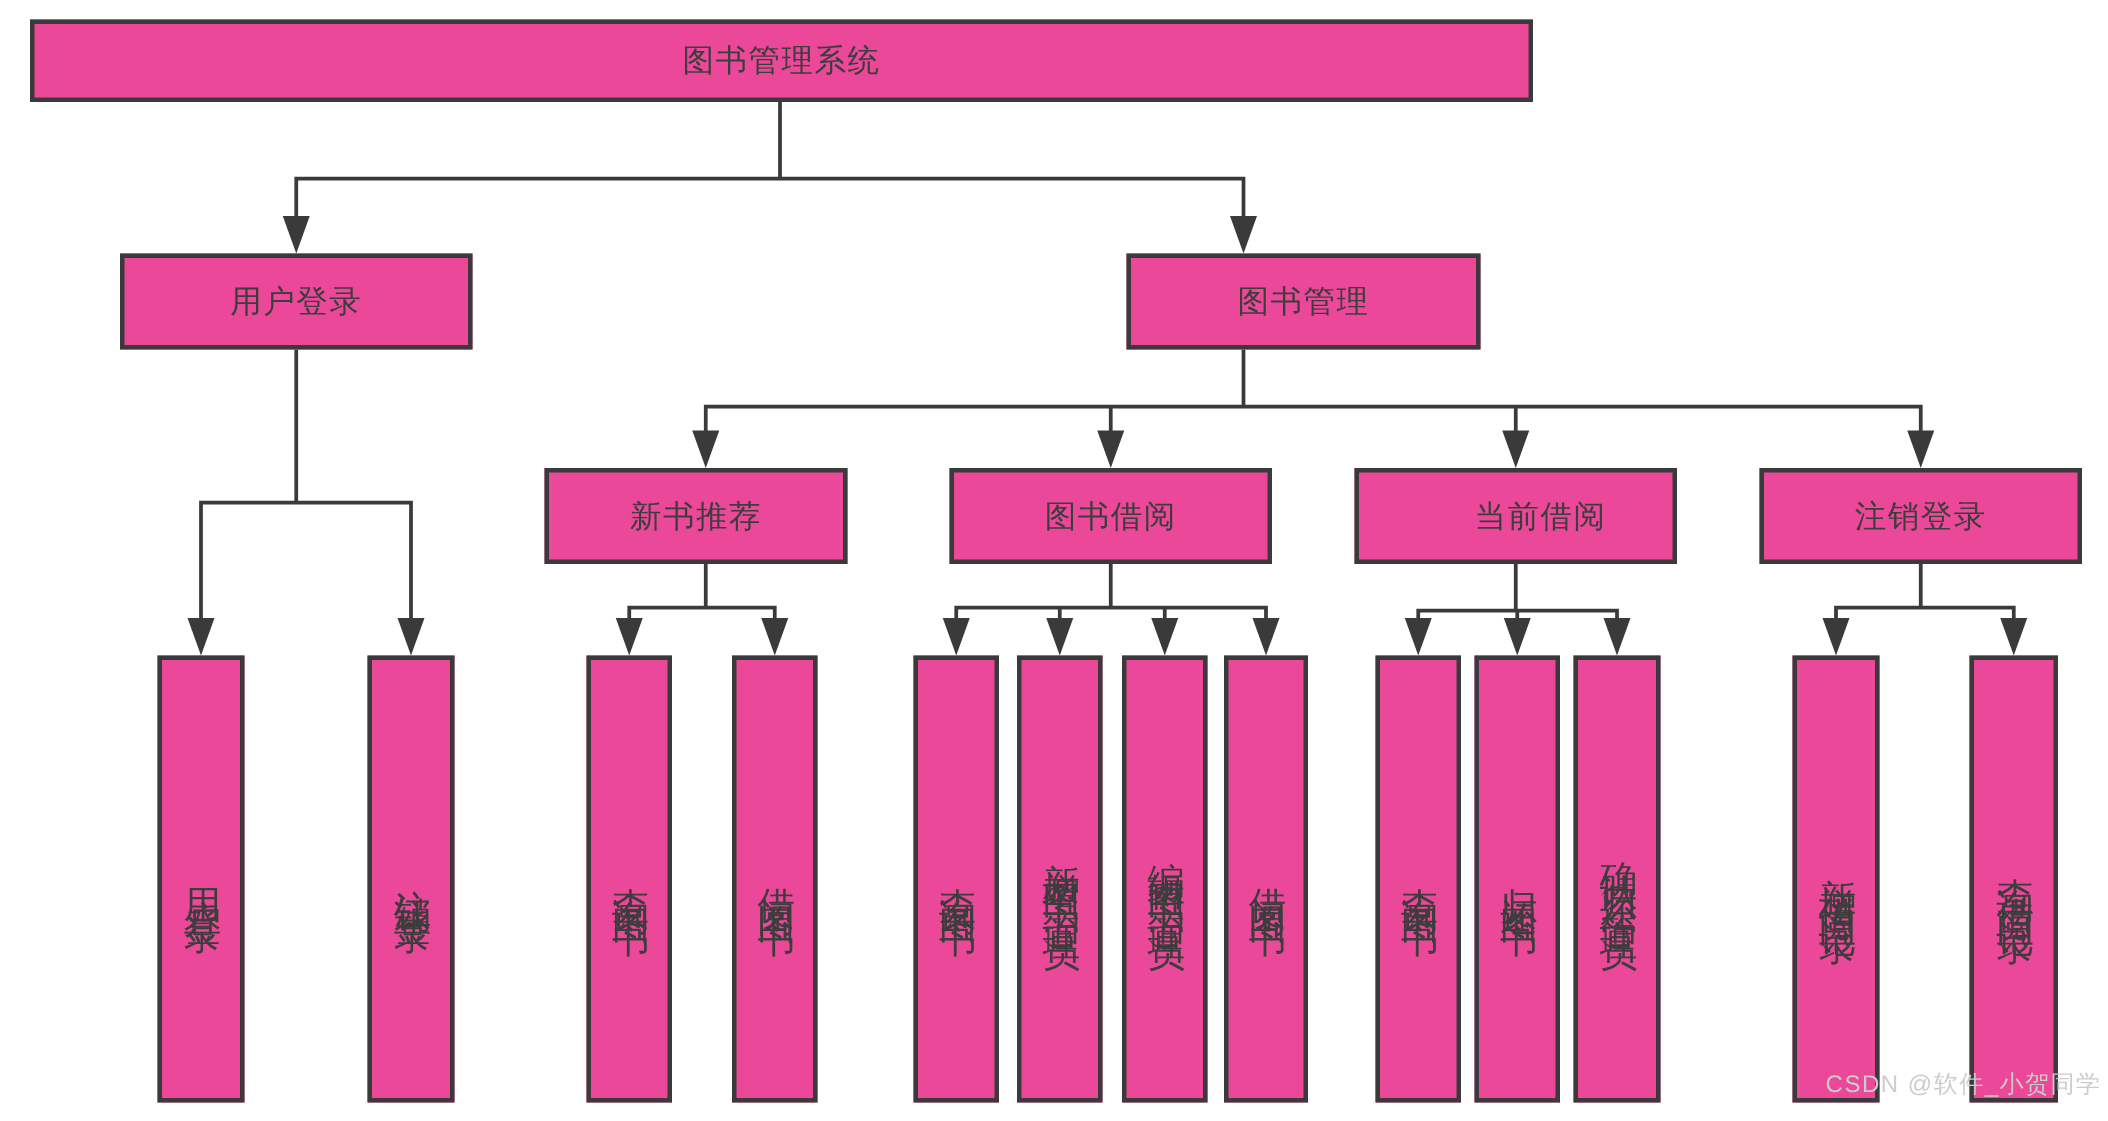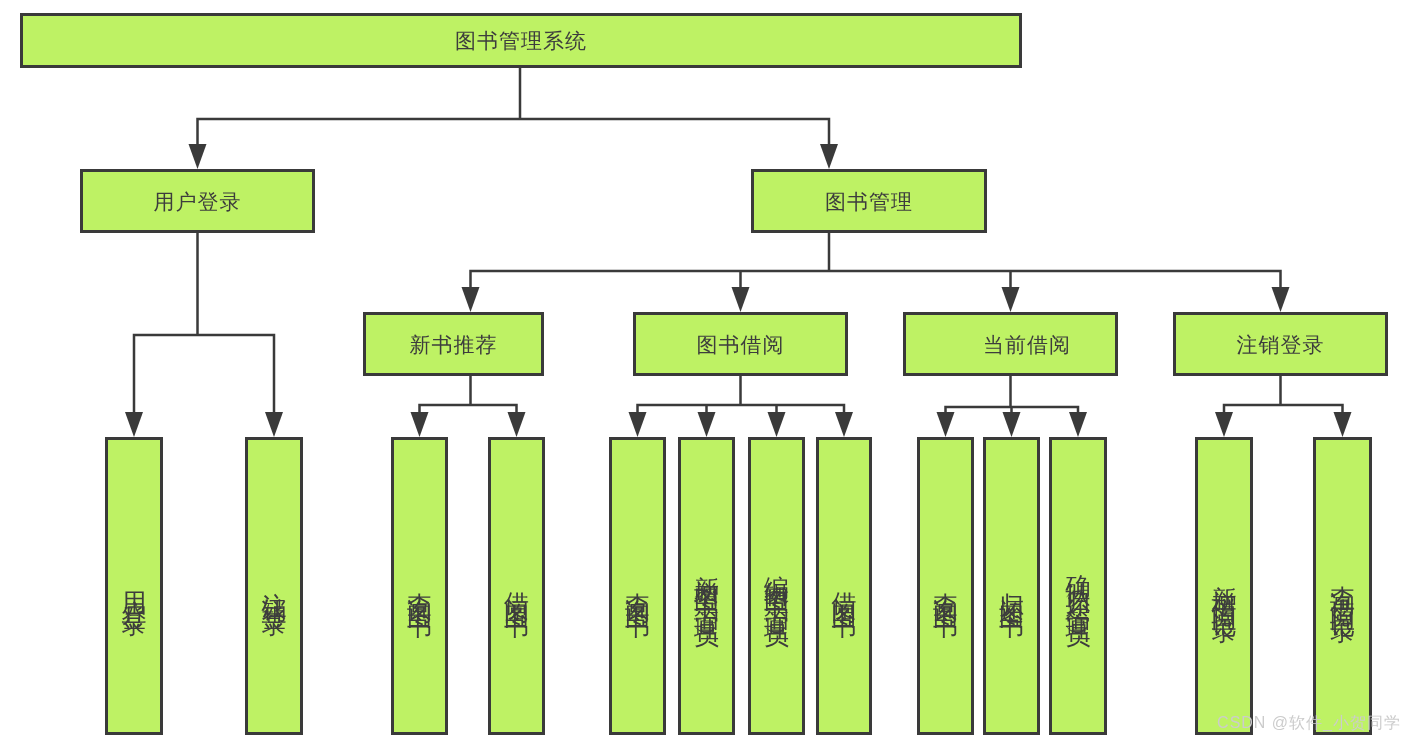--- a/index.html
+++ b/index.html
@@ -13,21 +13,21 @@
   }
   #connectors {
     position: absolute;
     left: 0; top: 0;
     width: 1405px; height: 747px;
   }
   .node {
     position: absolute;
     box-sizing: border-box;
     border: 3px solid #3a3a3a;
-    background: #bef264;
+    background: #ec4899;
     color: #3d3d3d;
     display: flex;
     align-items: center;
     justify-content: center;
     text-align: right;
   }
   .node.h {
     font-size: 21px;
     letter-spacing: 1px;
     line-height: 1;
@@ -93,21 +93,21 @@
       <polygon points="1215,412 1233,412 1224,437"></polygon>
       <polygon points="1333.5,412 1351.5,412 1342.5,437"></polygon>
     </g>
   </svg>
 
   <div class="node h" style="left:20px; top:13px; width:1002px; height:55px;">图书管理系统</div>
 
   <div class="node h" style="left:80px; top:169px; width:235px; height:64px;">用户登录</div>
   <div class="node h" style="left:711px; top:169px; width:236px; height:64px;margin-left:40px;">图书管理</div>
 
-  <div class="node h" style="left:363px; top:312px; width:181px; height:64px;">新书推荐</div>
+  <div class="node h" style="left:363px; top:312px; width:202px; height:64px;">新书推荐</div>
   <div class="node h" style="left:633px; top:312px; width:215px; height:64px;">图书借阅</div>
   <div class="node h" style="left:903px; top:312px; width:215px; height:64px;padding-left:33px;">当前借阅</div>
   <div class="node h" style="left:1173px; top:312px; width:215px; height:64px;">注销登录</div>
 
   <div class="node v" style="left:105px; top:437px; width:58px; height:298px;">用户登录</div>
   <div class="node v" style="left:245px; top:437px; width:58px; height:298px;">注销登录</div>
 
   <div class="node v" style="left:391px; top:437px; width:57px; height:298px;">查询图书</div>
   <div class="node v" style="left:488px; top:437px; width:57px; height:298px;">借阅图书</div>
 

